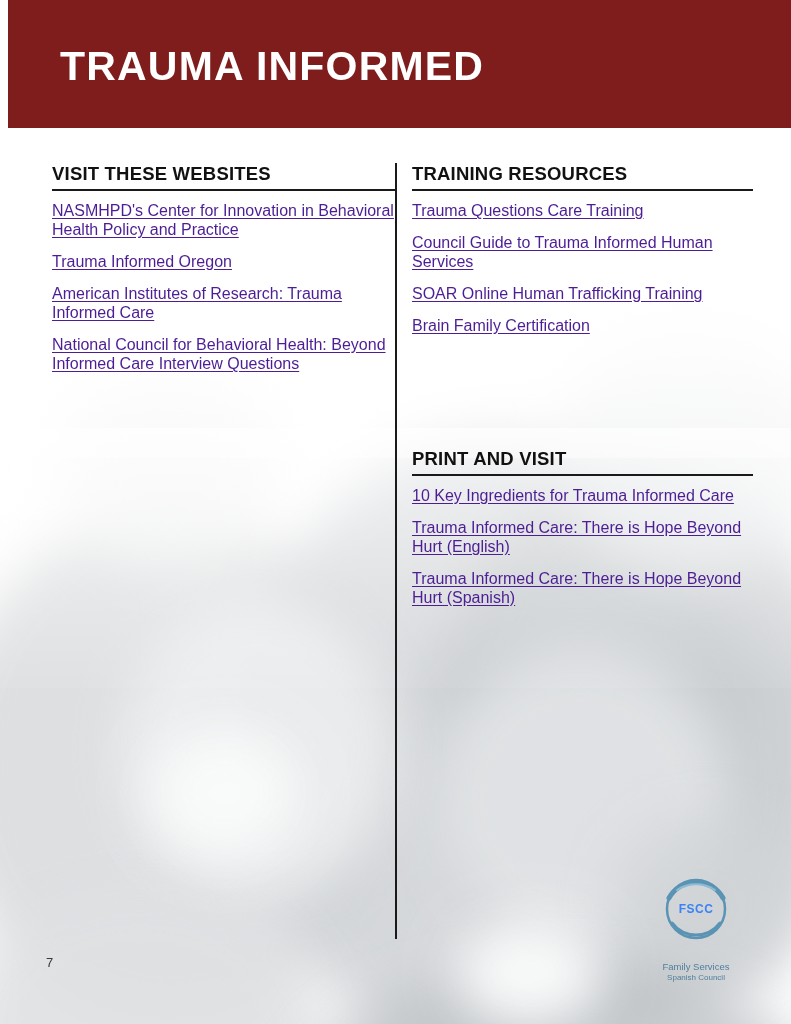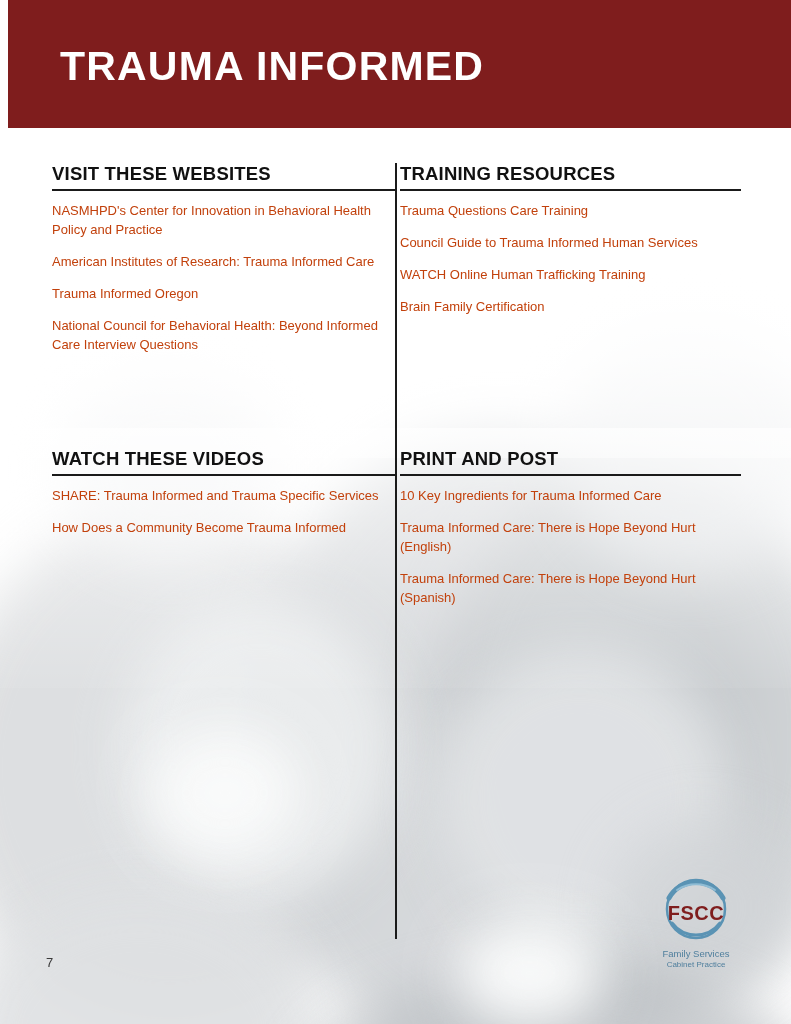--- a/index.html
+++ b/index.html
@@ -92,21 +92,21 @@
     width: 2px;
     height: 776px;
     background: #1a1a1a;
   }
 
   .col {
     position: absolute;
     width: 348px;
   }
   .col-left  { left: 52px; }
-  .col-right { left: 400px; }
+  .col-right { left: 412px; }
 
   .row-top    { top: 35px; }
   .row-bottom { top: 320px; }
 
   .section-title {
     font-size: 18.5px;
     font-weight: bold;
     color: #111111;
     letter-spacing: 0.2px;
     padding-bottom: 4px;
@@ -123,23 +123,24 @@
   .link-list {
     list-style: none;
     margin: 0;
     padding: 0;
   }
   .link-list li {
     margin: 0 0 13px 0;
   }
   .doc-link {
     display: inline;
-    color: #c2410c;
-    font-size: 13px;
+    color: #4c1d95;
+    font-size: 16px;
     line-height: 19px;
+    text-decoration: underline;
     text-underline-offset: 2px;
     cursor: pointer;
   }
 
   
   .page-number {
     position: absolute;
     left: 46px;
     top: 955px;
     font-size: 13px;
@@ -158,30 +159,30 @@
   }
   .logo-mark {
     position: relative;
     width: 78px;
     height: 70px;
     margin: 0 auto;
   }
   .logo-text-fscc {
     position: absolute;
     left: 0; right: 0; top: 26px;
-    font-size: 20px;
+    font-size: 12px;
     font-weight: bold;
-    color: #7f1d1d;
+    color: #3b82f6;
     letter-spacing: 0.5px;
   }
   .logo-caption {
     font-size: 9.5px;
     color: #4f7f9d;
     line-height: 11px;
-    margin-top: 2px;
+    margin-top: 15px;
   }
   .logo-caption .l2 { font-size: 8px; }
 </style>
 </head>
 <body>
 
 <div class="bg-photo">
   <div class="blob b1"></div>
   <div class="blob b2"></div>
   <div class="blob b3"></div>
@@ -204,48 +205,40 @@
 
 <div class="content">
 
   <div class="vdivider"></div>
 
   <div class="col col-left row-top">
     <div class="section-title">VISIT THESE WEBSITES</div>
     <div class="title-rule"></div>
     <ul class="link-list">
       <li><a class="doc-link">NASMHPD's Center for Innovation in Behavioral Health Policy and Practice</a></li>
+      <li><a class="doc-link">Trauma Informed Oregon</a></li>
       <li><a class="doc-link">American Institutes of Research: Trauma Informed Care</a></li>
-      <li><a class="doc-link">Trauma Informed Oregon</a></li>
       <li><a class="doc-link">National Council for Behavioral Health: Beyond Informed Care Interview Questions</a></li>
     </ul>
   </div>
 
   <div class="col col-right row-top">
     <div class="section-title">TRAINING RESOURCES</div>
     <div class="title-rule"></div>
     <ul class="link-list">
       <li><a class="doc-link">Trauma Questions Care Training</a></li>
       <li><a class="doc-link">Council Guide to Trauma Informed Human Services</a></li>
-      <li><a class="doc-link">WATCH Online Human Trafficking Training</a></li>
+      <li><a class="doc-link">SOAR Online Human Trafficking Training</a></li>
       <li><a class="doc-link">Brain Family Certification</a></li>
     </ul>
   </div>
 
-  <div class="col col-left row-bottom">
-    <div class="section-title">WATCH THESE VIDEOS</div>
-    <div class="title-rule"></div>
-    <ul class="link-list">
-      <li><a class="doc-link">SHARE: Trauma Informed and Trauma Specific Services</a></li>
-      <li><a class="doc-link">How Does a Community Become Trauma Informed</a></li>
-    </ul>
-  </div>
 
   <div class="col col-right row-bottom">
-    <div class="section-title">PRINT AND POST</div>
+    <div class="section-title">PRINT AND VISIT</div>
     <div class="title-rule"></div>
     <ul class="link-list">
       <li><a class="doc-link">10 Key Ingredients for Trauma Informed Care</a></li>
       <li><a class="doc-link">Trauma Informed Care: There is Hope Beyond Hurt (English)</a></li>
       <li><a class="doc-link">Trauma Informed Care: There is Hope Beyond Hurt (Spanish)</a></li>
     </ul>
   </div>
 
 </div>
 
@@ -256,15 +249,15 @@
     <svg width="78" height="70" viewBox="0 0 78 70">
       <circle cx="39" cy="33" r="29" fill="none" stroke="#5a93b4" stroke-width="2.5"></circle>
       <path d="M12 22 A31 31 0 0 1 66 22" fill="none" stroke="#5a93b4" stroke-width="5" stroke-linecap="round"></path>
       <path d="M15 47 A30 30 0 0 0 63 47" fill="none" stroke="#5a93b4" stroke-width="3" stroke-linecap="round"></path>
       <path d="M20 14 A34 34 0 0 1 58 14" fill="none" stroke="#8fbcd4" stroke-width="2" stroke-linecap="round"></path>
     </svg>
     <div class="logo-text-fscc">FSCC</div>
   </div>
   <div class="logo-caption">
     <div class="l1">Family Services</div>
-    <div class="l2">Cabinet Practice</div>
+    <div class="l2">Spanish Council</div>
   </div>
 </div>
 
 </body></html>

